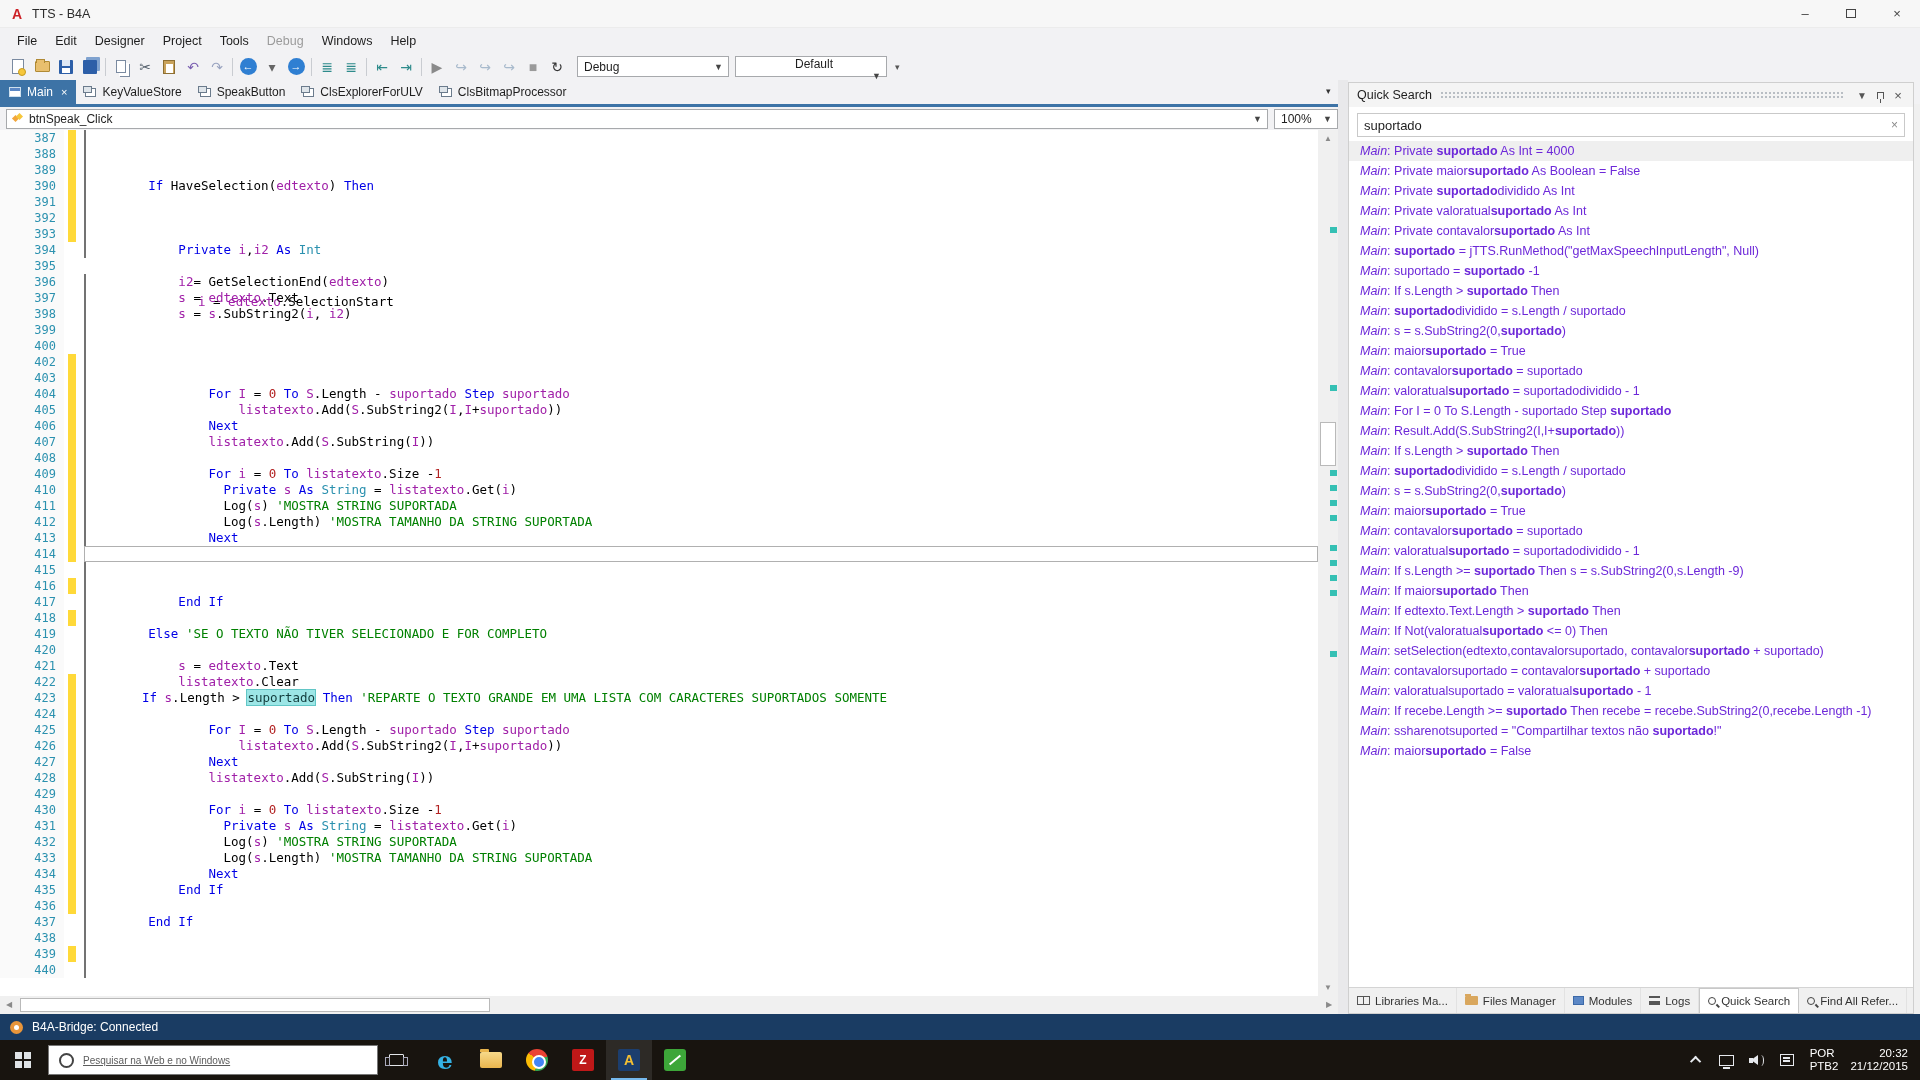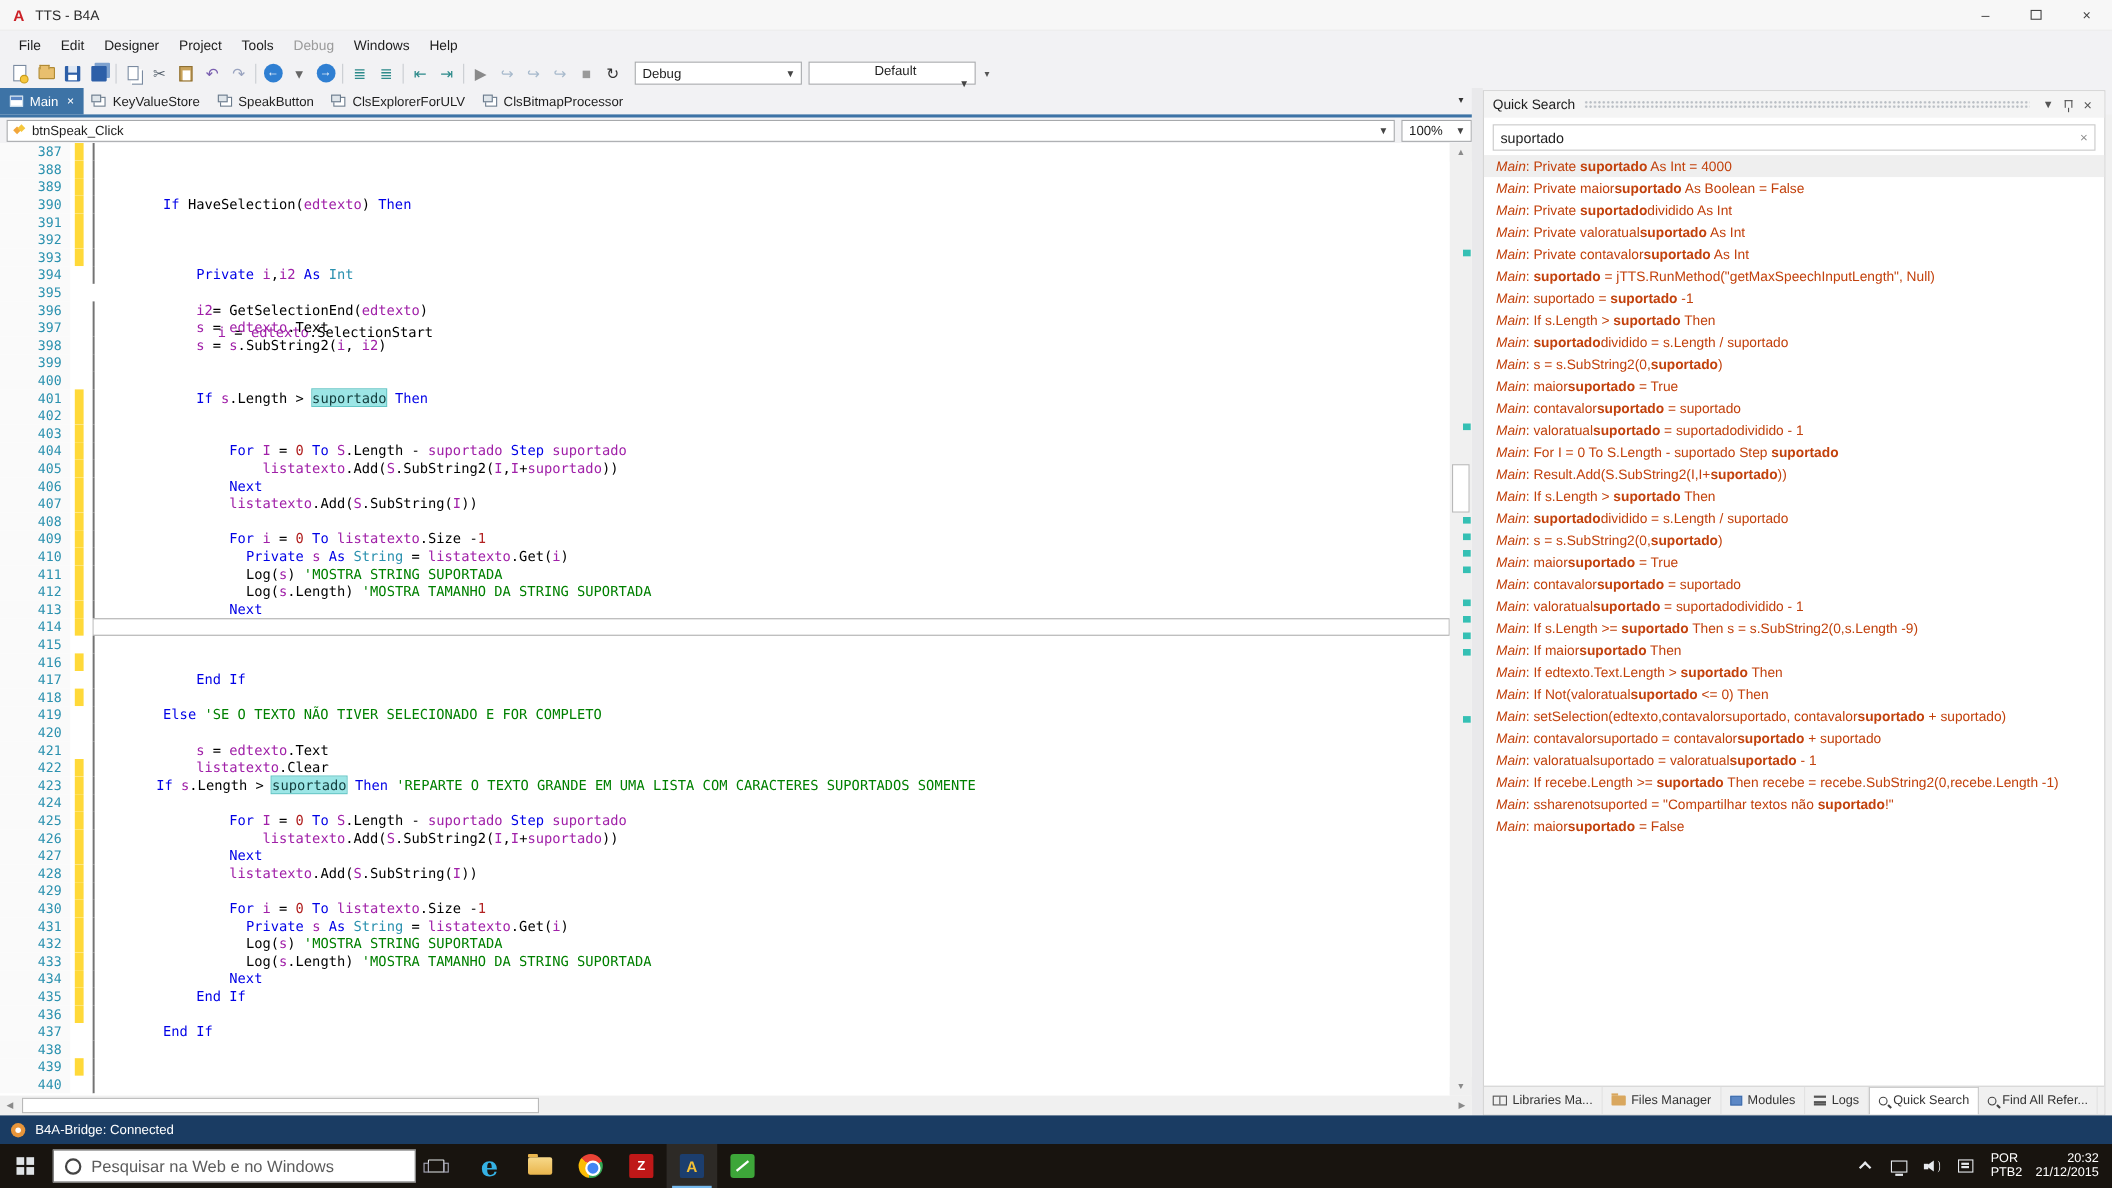--- a/index.html
+++ b/index.html
@@ -125,21 +125,21 @@
   .ph-icon { width:18px; text-align:center; color:#555; font-size:10px; }
   .pin { display:inline-block; width:7px; height:7px; border:1.5px solid #555; border-bottom:none; position:relative; }
   .pin::after { content:""; position:absolute; left:2px; top:6px; width:1.5px; height:4px; background:#555; }
 
   #qs-box { margin:6px 8px 0 8px; height:24px; border:1px solid #c9c9c9; background:#fff;
     display:flex; align-items:center; padding:0 6px; }
   #qs-text { font-size:13px; color:#1e1e1e; flex:1; }
   #qs-clear { color:#8a8a8a; font-size:12px; }
 
   #qs-results { margin-top:4px; }
-  .qr { height:20px; line-height:20px; padding-left:11px; font-size:12.5px; color:#c2410c; white-space:nowrap; overflow:hidden; }
+  .qr { height:20px; line-height:20px; padding-left:11px; font-size:12.5px; color:#6d28d9; white-space:nowrap; overflow:hidden; }
   .qr.sel { background:#efefef; }
   .qr i { font-style:italic; }
   .qr b { font-weight:bold; }
 
   
   #panel-tabs { position:absolute; left:0; bottom:0; width:100%; height:26px; background:#f0f0f0;
     border-top:1px solid #d4d4d4; display:flex; align-items:stretch; }
   .ptab { display:flex; align-items:center; gap:5px; padding:0 8px; font-size:11.5px; color:#333;
     border-right:1px solid #e2e2e2; white-space:nowrap; }
   .ptab.active { background:#fff; border:1px solid #c8c8c8; border-bottom:none; }
@@ -166,21 +166,21 @@
 
   
   #taskbar { position:absolute; left:0; top:1040px; width:1920px; height:40px; background:#18140f;
     display:flex; align-items:center; }
   #start-btn { width:46px; height:40px; display:flex; align-items:center; justify-content:center; }
   .winlogo { width:16px; height:16px; display:grid; grid-template-columns:7px 7px; grid-template-rows:7px 7px; gap:2px; }
   .winlogo span { background:#dfe3e6; }
   #tb-search { width:330px; height:30px; background:#fff; border:1px solid #777; display:flex;
     align-items:center; margin-left:2px; }
   #cortana-icon { width:15px; height:15px; border-radius:50%; border:2px solid #444; margin:0 9px 0 10px; }
-  #tb-search-text { font-size:15px; color:#5c5c5c; }
+  #tb-search-text { font-size:10px; color:#5c5c5c;text-decoration:underline; }
   #taskview { width:36px; height:40px; display:flex; align-items:center; justify-content:center; }
   .tv-icon { width:15px; height:12px; border:1.5px solid #e4e7ea; border-radius:1px; position:relative; }
   .tv-icon::before { content:""; position:absolute; left:-5px; top:2px; width:3px; height:7px; border:1px solid #aab; }
   .tv-icon::after { content:""; position:absolute; right:-5px; top:2px; width:3px; height:7px; border:1px solid #aab; }
   #apps { display:flex; height:40px; margin-left:8px; }
   .app { width:46px; height:40px; display:flex; align-items:center; justify-content:center; position:relative; }
   .app.active { background:#2d2a26; }
   .app.active::after { content:""; position:absolute; left:5px; right:5px; bottom:0; height:2px; background:#76b9ed; }
   .ic { width:24px; height:24px; display:flex; align-items:center; justify-content:center; }
   .ic-edge { color:#35b2e5; font-size:25px; font-weight:bold; font-family:"DejaVu Serif", serif; }
@@ -432,25 +432,20 @@
           <span class="ln">399</span>
           <span class="chg"></span>
           <span class="code" style="padding-left: 2px;"></span>
         </div>
         <div class="cl">
           <span class="ln">400</span>
           <span class="chg"></span>
           <span class="code" style="padding-left: 2px;"></span>
         </div>
         <div class="cl">
-          <span class="ln">401</span>
-          <span class="chg on"></span>
-          <span class="code" style="padding-left: 92.36px;"><span class="tok-k">If </span><span class="tok-v">s</span><span>.Length &gt; </span><span class="tok-h">suportado</span><span> </span><span class="tok-k">Then</span></span>
-        </div>
-        <div class="cl">
           <span class="ln">402</span>
           <span class="chg on"></span>
           <span class="code" style="padding-left: 2px;"></span>
         </div>
         <div class="cl">
           <span class="ln">403</span>
           <span class="chg on"></span>
           <span class="code" style="padding-left: 2px;"></span>
         </div>
         <div class="cl">

